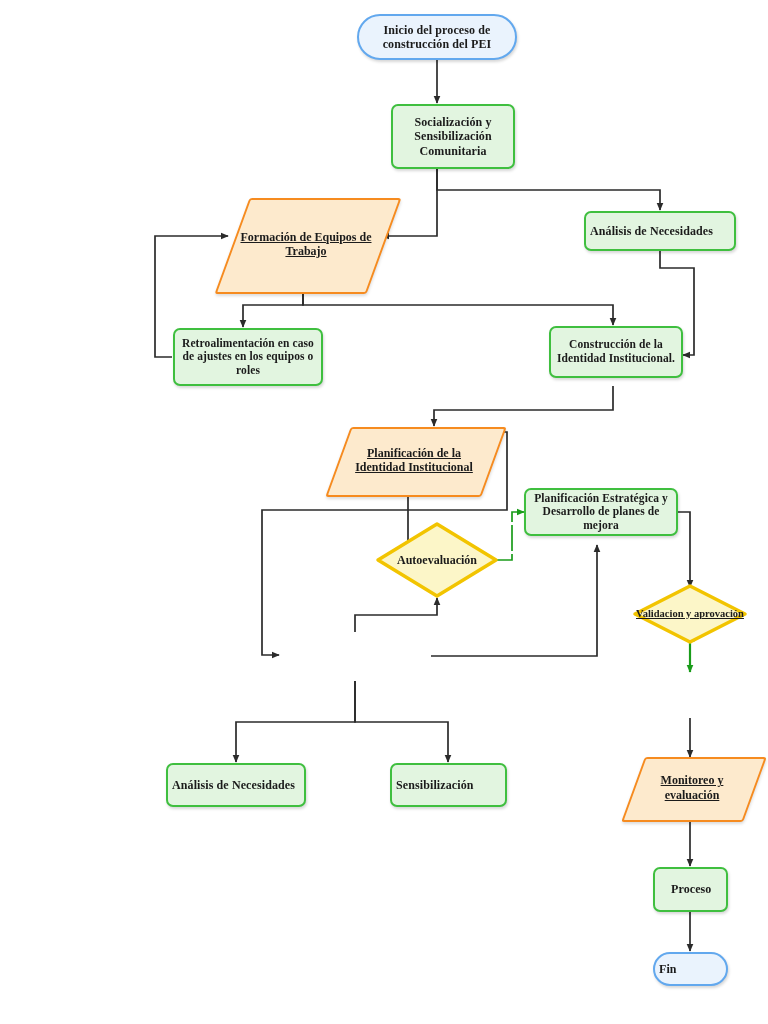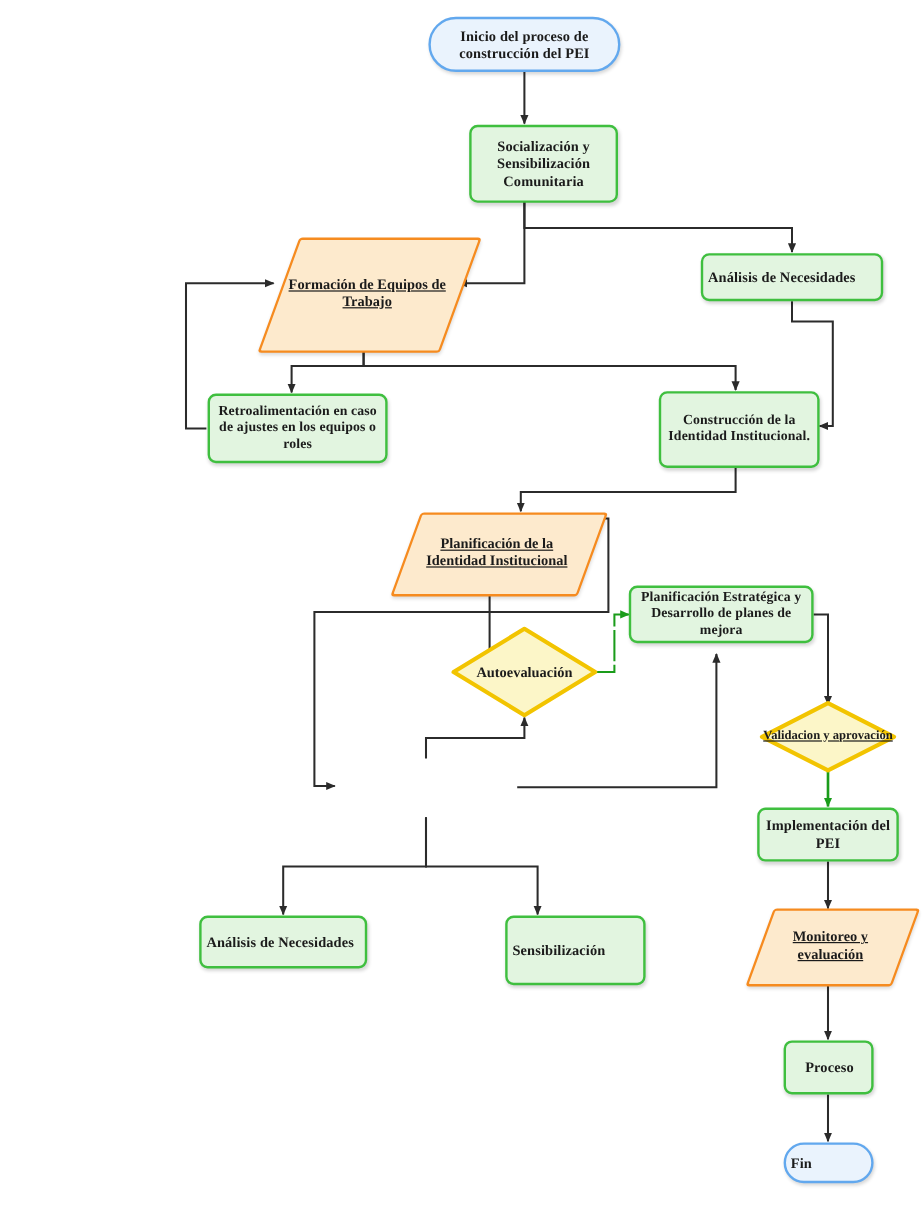--- a/index.html
+++ b/index.html
@@ -145,21 +145,21 @@
   </div>
 
   <div class="node proc fs12" style="left:584px;top:211px;width:152px;height:40px;">
     <span class="lbl">Análisis de Necesidades</span>
   </div>
 
   <div class="node proc fs11" style="left:173px;top:328px;width:150px;height:58px;">
     <span class="lbl">Retroalimentación en caso de ajustes en los equipos o roles</span>
   </div>
 
-  <div class="node proc fs11" style="left:549px;top:326px;width:134px;height:64px;">
+  <div class="node proc fs11" style="left:549px;top:326px;width:134px;height:52px;">
     <span class="lbl">Construcción de la Identidad Institucional.</span>
   </div>
 
   <div class="para fs12" style="left:338px;top:427px;width:152px;height:66px;">
     <span class="shape"></span>
     <span class="lbl">Planificación de la Identidad Institucional</span>
   </div>
 
   <div class="diam" style="left:375px;top:521px;width:124px;height:78px;">
     <svg width="124" height="78" viewBox="0 0 124 78" xmlns="http://www.w3.org/2000/svg">
@@ -172,35 +172,32 @@
     <span class="lbl">Planificación Estratégica y Desarrollo de planes de mejora</span>
   </div>
 
   <div class="diam" style="left:632px;top:583px;width:116px;height:62px;">
     <svg width="116" height="62" viewBox="0 0 116 62" xmlns="http://www.w3.org/2000/svg">
       <polygon points="58,3 113,31 58,59 3,31" fill="#fcf6c8" stroke="#f2c400" stroke-width="3.5" stroke-linejoin="round"></polygon>
     </svg>
     <span class="lbl fs105">Validacion y aprovación</span>
   </div>
 
-  <div class="node proc fs12" style="left:631px;top:673px;width:118px;height:45px;">
-    <span class="lbl">Implementación del PEI</span>
-  </div>
 
   <div class="para fs12" style="left:633px;top:757px;width:118px;height:61px;">
     <span class="shape"></span>
     <span class="lbl">Monitoreo y evaluación</span>
   </div>
 
 
   <div class="node proc fs12" style="left:166px;top:763px;width:140px;height:44px;">
     <span class="lbl">Análisis de Necesidades</span>
   </div>
 
-  <div class="node proc fs12" style="left:390px;top:763px;width:117px;height:58px;margin-left:31px;">
+  <div class="node proc fs12" style="left:390px;top:763px;width:117px;height:44px;">
     <span class="lbl">Sensibilización</span>
   </div>
 
   <div class="node proc fs12" style="left:653px;top:867px;width:75px;height:45px;padding-left:12px;">
     <span class="lbl">Proceso</span>
   </div>
 
   <div class="node term fs12" style="left:653px;top:952px;width:75px;height:34px;">
     <span class="lbl">Fin</span>
   </div>

